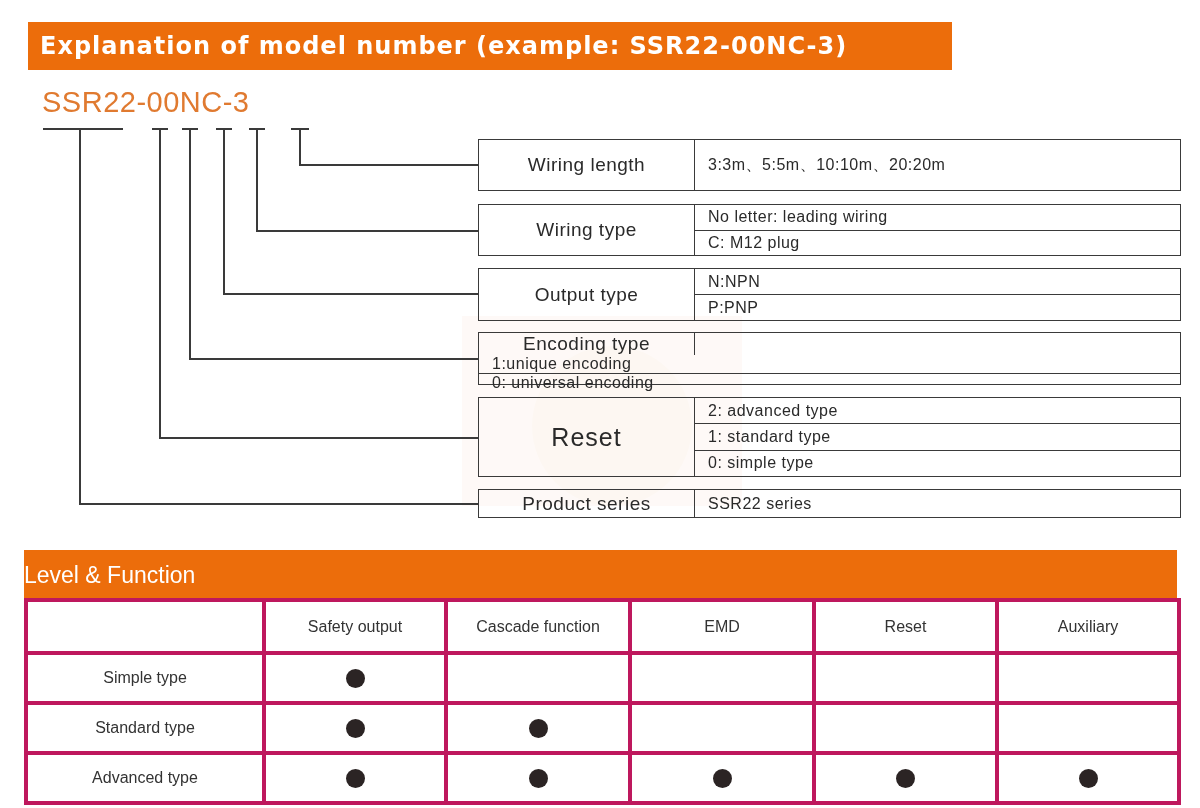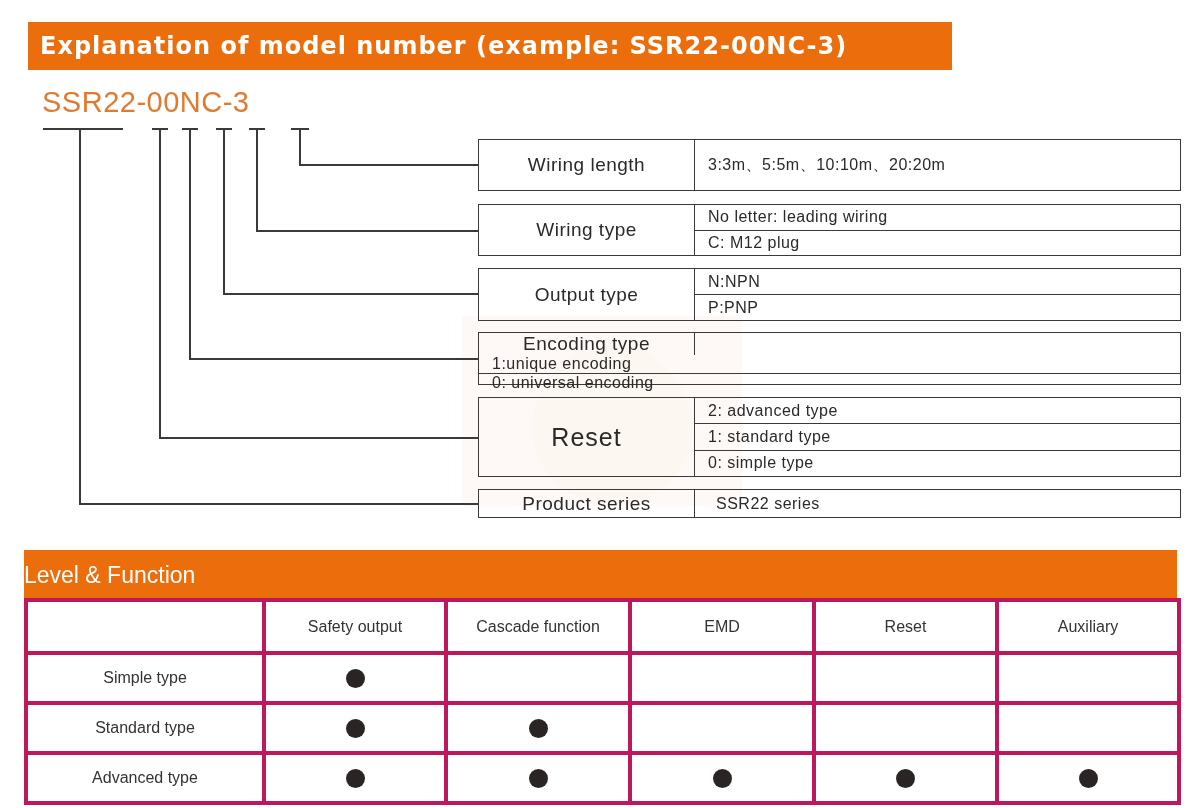--- a/index.html
+++ b/index.html
@@ -91,21 +91,21 @@
 
 <div class="box" style="top:397px;height:80px;">
   <div class="lab big">Reset</div>
   <div class="vals">
     <div class="v">2: advanced type</div>
     <div class="v">1: standard type</div>
     <div class="v">0: simple type</div>
   </div>
 </div>
 
-<div class="box" style="top:489px;height:29px;gap:8px;">
+<div class="box" style="top:489px;height:29px;">
   <div class="lab">Product series</div>
   <div class="vals">
       <div class="v">SSR22 series</div>
     </div>
 </div>
 
 <div class="tbl">
   <div class="head">Level &amp; Function</div>
   <table>
     <colgroup>

